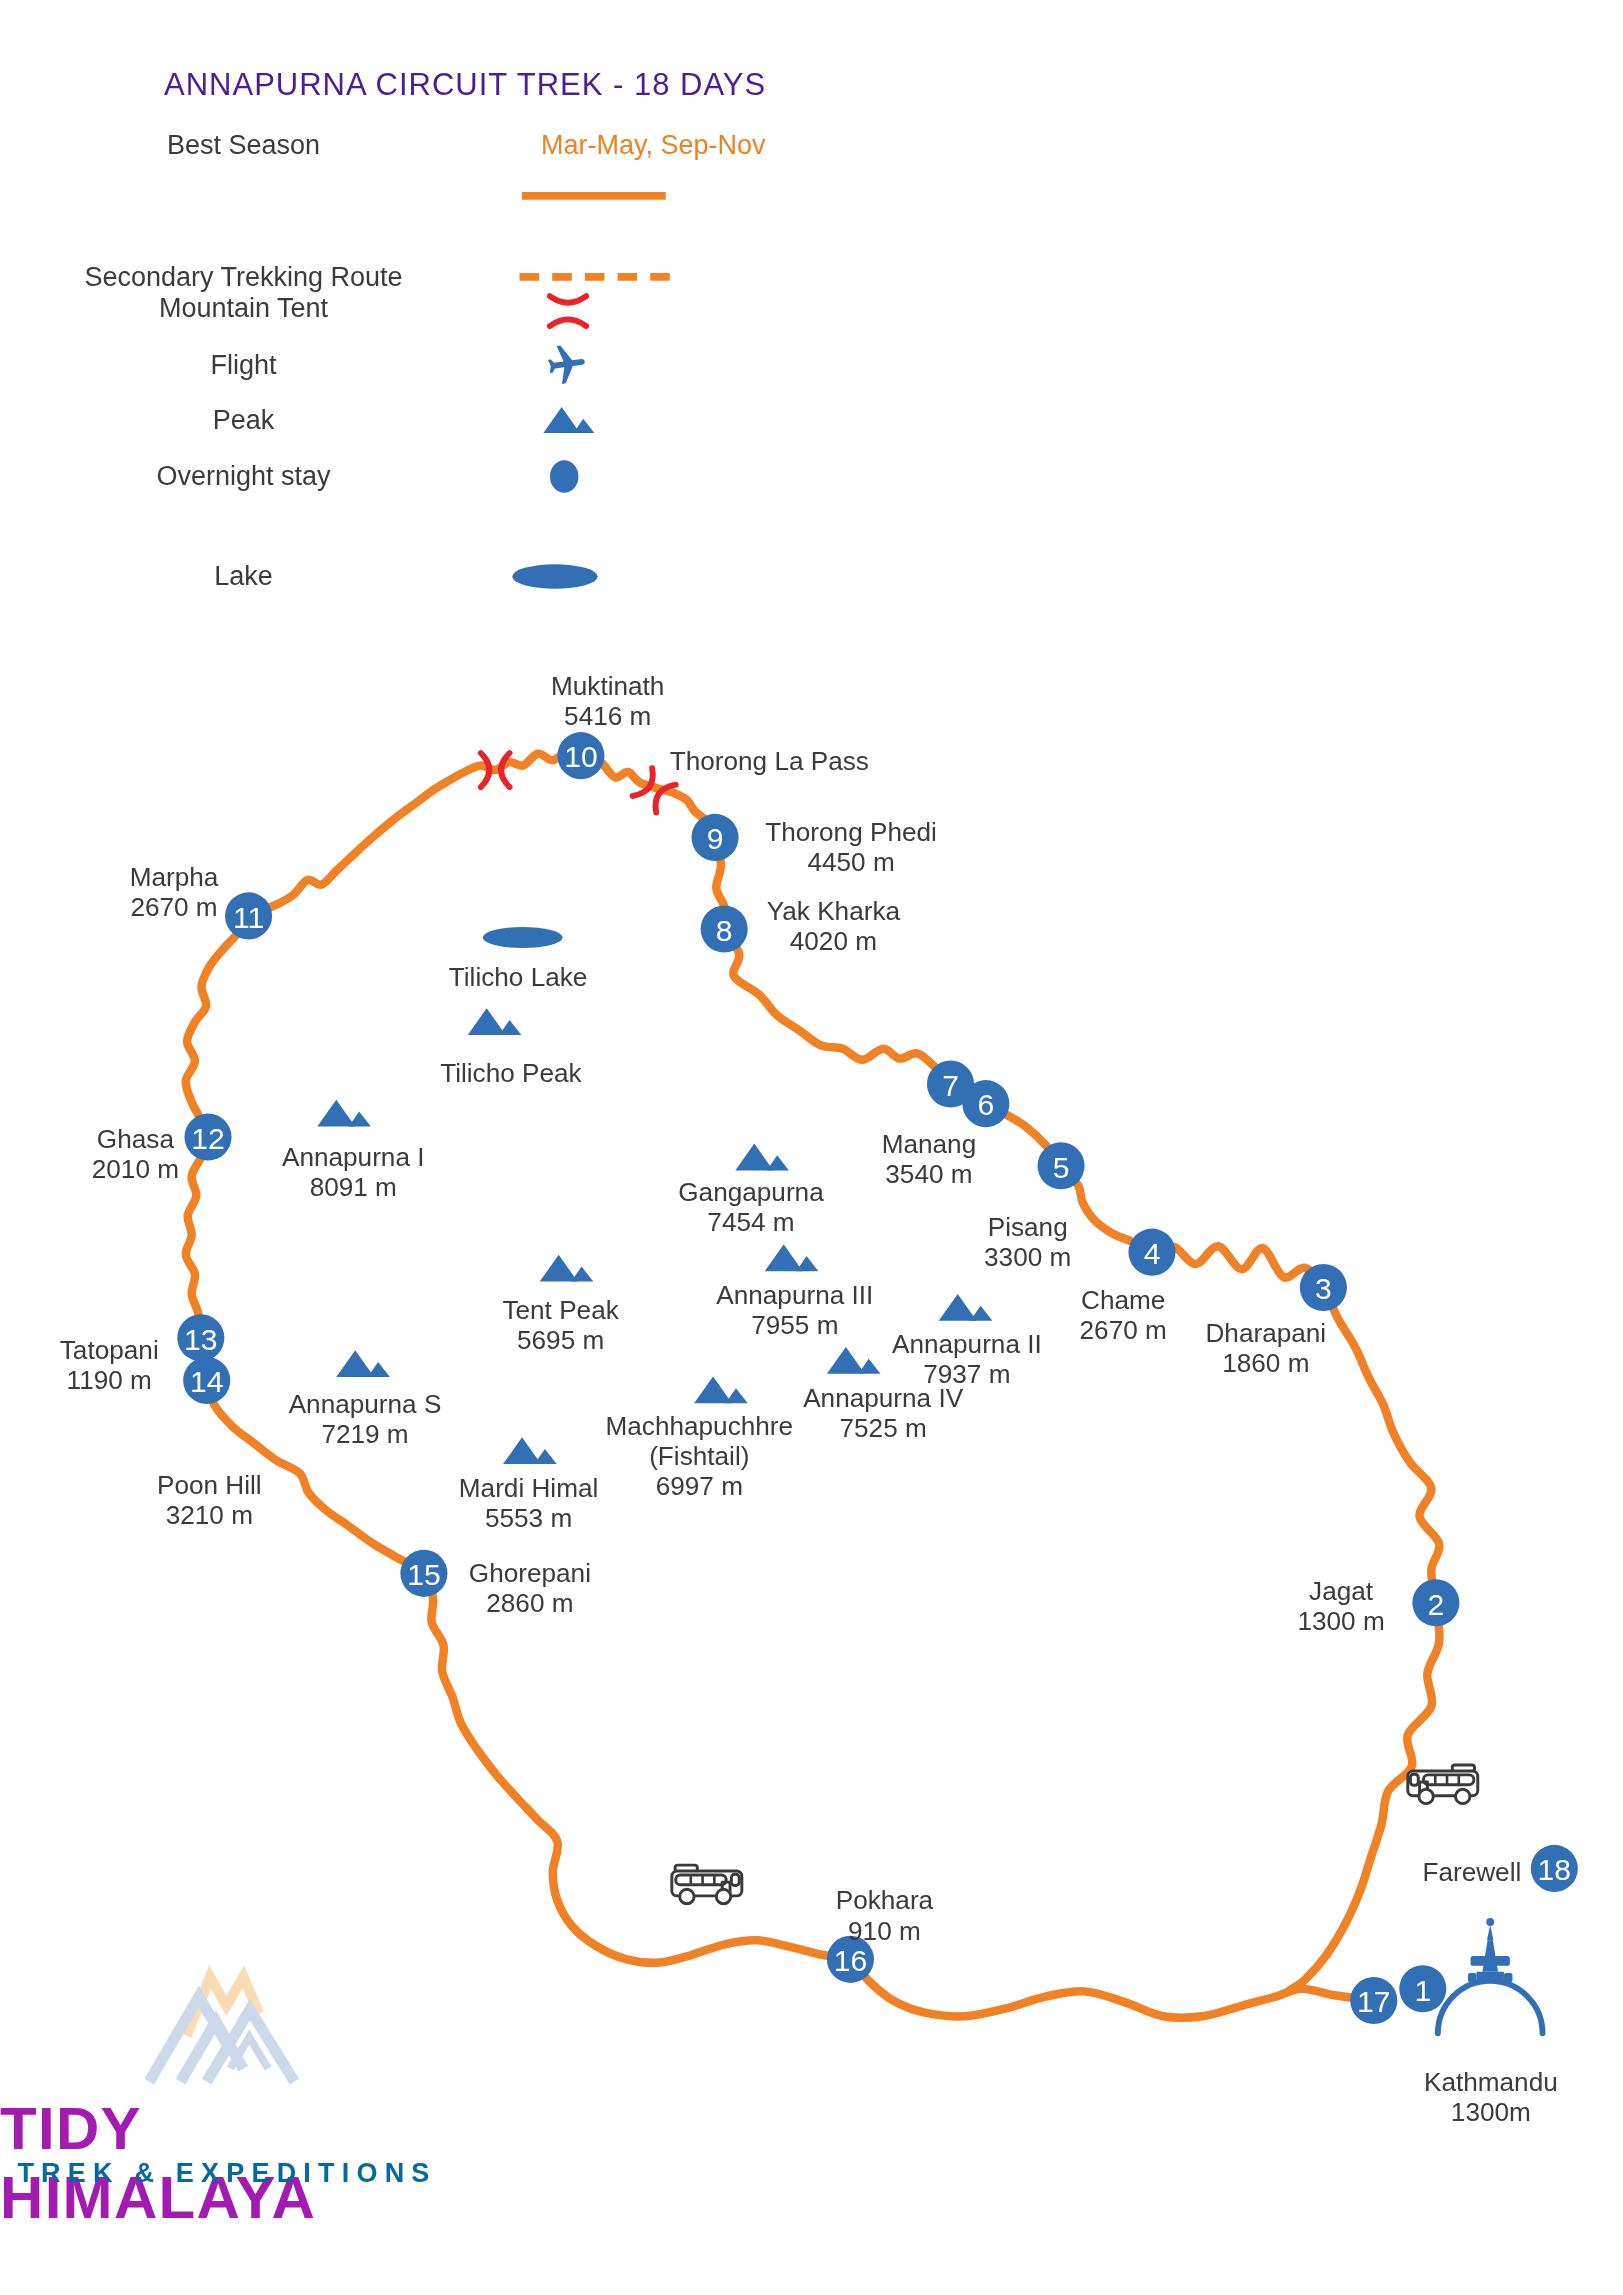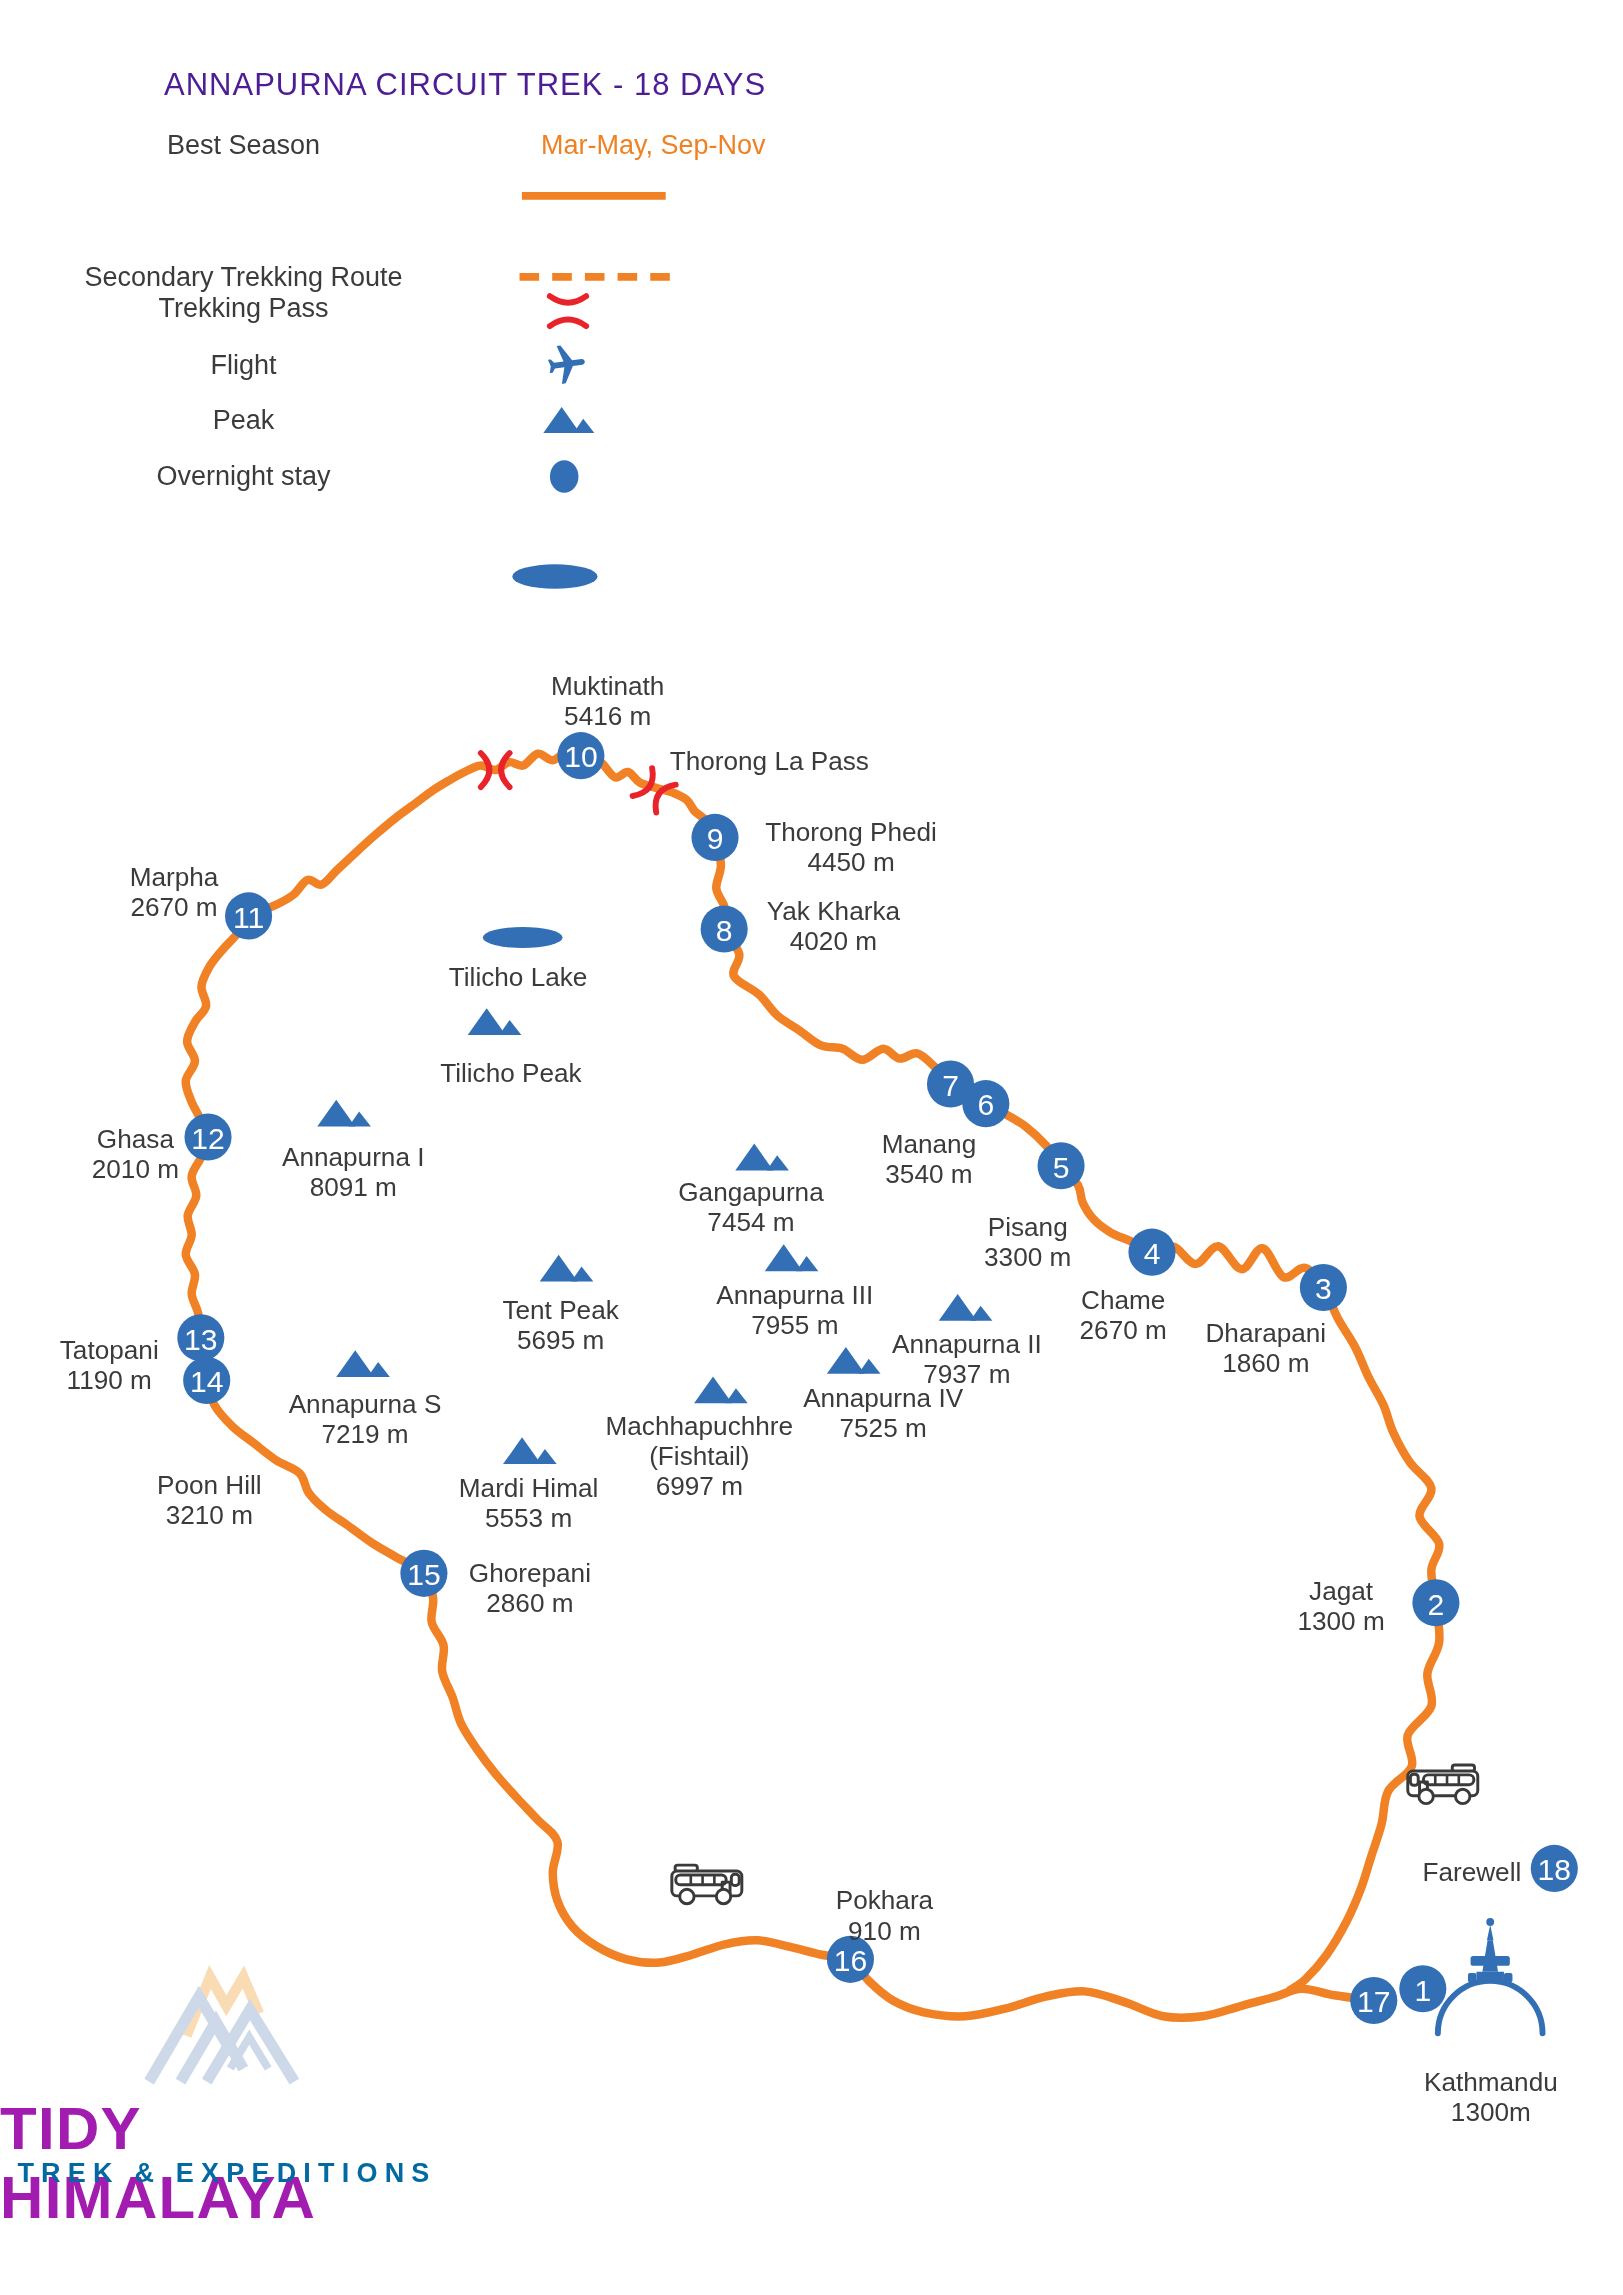--- a/index.html
+++ b/index.html
@@ -255,21 +255,21 @@
     </div>
     <div class="leg-row" style="top:232px;margin-top:24px;">
       <div class="leg-label">Secondary Trekking Route</div>
       <div class="leg-sym">
         <svg width="164" height="15.7" viewBox="0 0 250 24">
             <line x1="8" y1="12" x2="244" y2="12" stroke="#F08124" stroke-width="12" stroke-dasharray="30 20"></line>
           </svg>
       </div>
     </div>
     <div class="leg-row" style="top:287px;">
-      <div class="leg-label">Trekking Pass</div>
+      <div class="leg-label">Mountain Tent</div>
       <div class="leg-sym" style="left:542px;">
         <svg width="52" height="43" viewBox="0 0 80 66">
           <path d="M 12,14 Q 40,34 68,14" fill="none" stroke="#E82329" stroke-width="9" stroke-linecap="round"></path>
           <path d="M 12,54 Q 40,34 68,54" fill="none" stroke="#E82329" stroke-width="9" stroke-linecap="round" transform="translate(0,6)"></path>
         </svg>
       </div>
     </div>
     <div class="leg-row" style="top:344px;">
       <div class="leg-label">Flight</div>
       <div class="leg-sym" style="left:541px;">
@@ -289,20 +289,21 @@
     </div>
     <div class="leg-row" style="top:455px;">
       <div class="leg-label">Overnight stay</div>
       <div class="leg-sym" style="left:548px;">
         <svg width="35" height="37" viewBox="0 0 54 56">
             <ellipse cx="25" cy="28" rx="22" ry="25" fill="#336FB4"></ellipse>
           </svg>
       </div>
     </div>
     <div class="leg-row" style="top:555px;">
+      <div class="leg-label">Lake</div>
       <div class="leg-sym" style="left:509px;">
         <svg width="97" height="31" viewBox="0 0 148 48">
             <ellipse cx="70" cy="24" rx="66" ry="19" fill="#336FB4"></ellipse>
           </svg>
       </div>
     </div>
   </div>
 
   <div style="position:absolute;left:0;top:2094px;width:454px;text-align:left;font-weight:bold;font-size:60px;color:#a21caf;letter-spacing:1.3px;">TIDY HIMALAYA</div>
   <div style="position:absolute;left:0;top:2158px;width:454px;text-align:center;font-weight:bold;font-size:27px;color:#0369a1;letter-spacing:7.2px;">TREK &amp; EXPEDITIONS</div>

